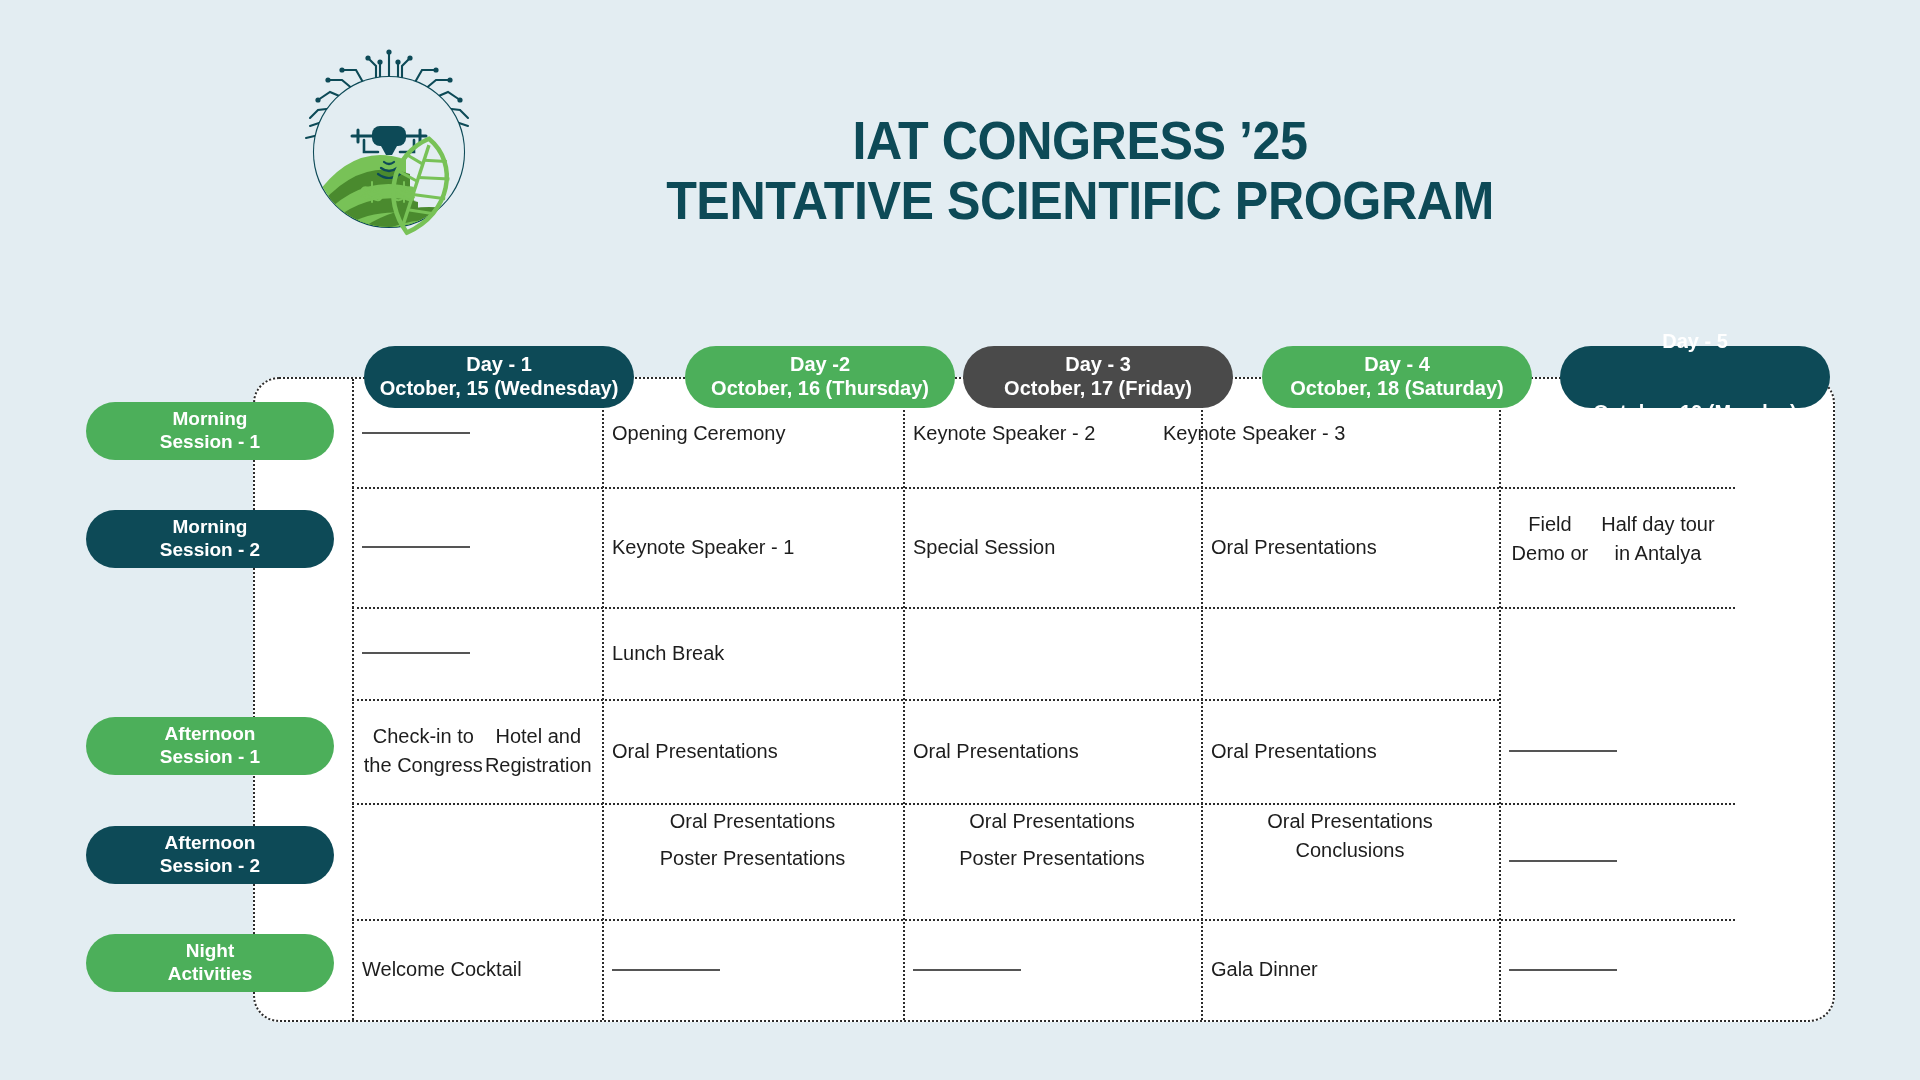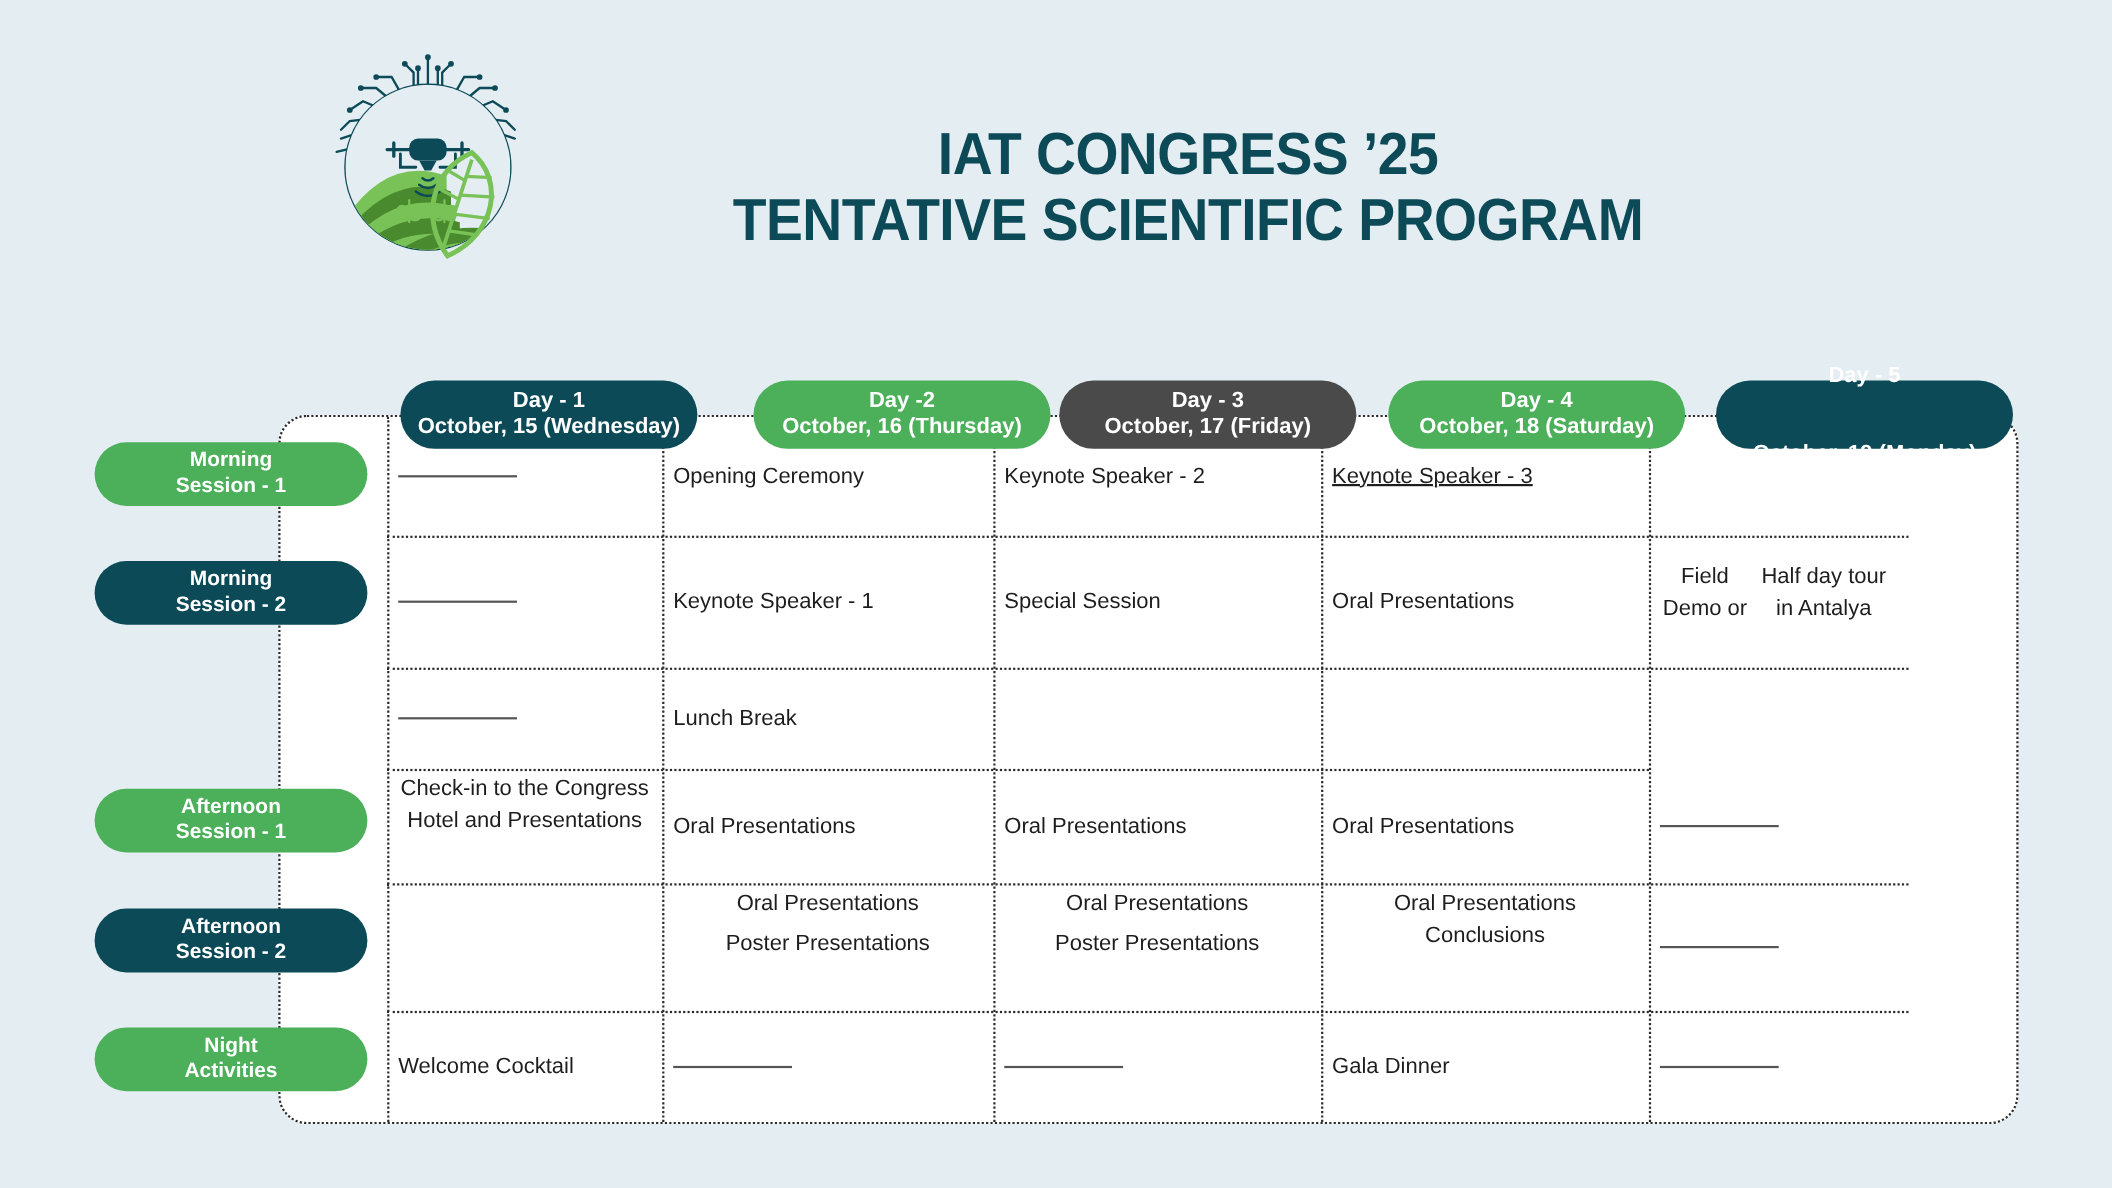--- a/index.html
+++ b/index.html
@@ -222,21 +222,21 @@
 
     <div class="cell" style="left:97px;  top:0;   width:250px; height:108px;">
       <span class="dash"></span>
     </div>
     <div class="cell" style="left:347px; top:0;   width:301px; height:108px;">
       <span>Opening Ceremony</span>
     </div>
     <div class="cell" style="left:648px; top:0;   width:298px; height:108px;">
       <span>Keynote Speaker - 2</span>
     </div>
-    <div class="cell" style="left:946px; top:0;   width:298px; height:108px;text-decoration:underline;">
+    <div class="cell" style="left:898px; top:0;   width:298px; height:108px;">
       <span>Keynote Speaker - 3</span>
     </div>
 
     <div class="cell" style="left:97px;  top:108px; width:250px; height:120px;">
       <span class="dash"></span>
     </div>
     <div class="cell" style="left:347px; top:108px; width:301px; height:120px;">
       <span>Keynote Speaker - 1</span>
     </div>
     <div class="cell" style="left:648px; top:108px; width:298px; height:120px;">
@@ -251,23 +251,23 @@
       <span>Half day tour in Antalya</span>
     </div>
 
     <div class="cell" style="left:97px; top:228px; width:250px; height:92px;">
       <span class="dash"></span>
     </div>
     <div class="cell" style="left:347px; top:228px; width:897px; height:92px;">
       <span>Lunch Break</span>
     </div>
 
-    <div class="cell" style="left:97px; top:320px; width:250px; height:104px; flex-direction:column;">
+    <div class="cell" style="left:97px; top:320px; width:250px; height:104px; flex-direction:row;">
       <span>Check-in to the Congress</span>
-      <span>Hotel and Presentations</span>
+      <span>Hotel and Registration</span>
     </div>
     <div class="cell" style="left:347px; top:320px; width:301px; height:104px;">
       <span>Oral Presentations</span>
     </div>
     <div class="cell" style="left:648px; top:320px; width:298px; height:104px;">
       <span>Oral Presentations</span>
     </div>
     <div class="cell" style="left:946px; top:320px; width:298px; height:104px;">
       <span>Oral Presentations</span>
     </div>

